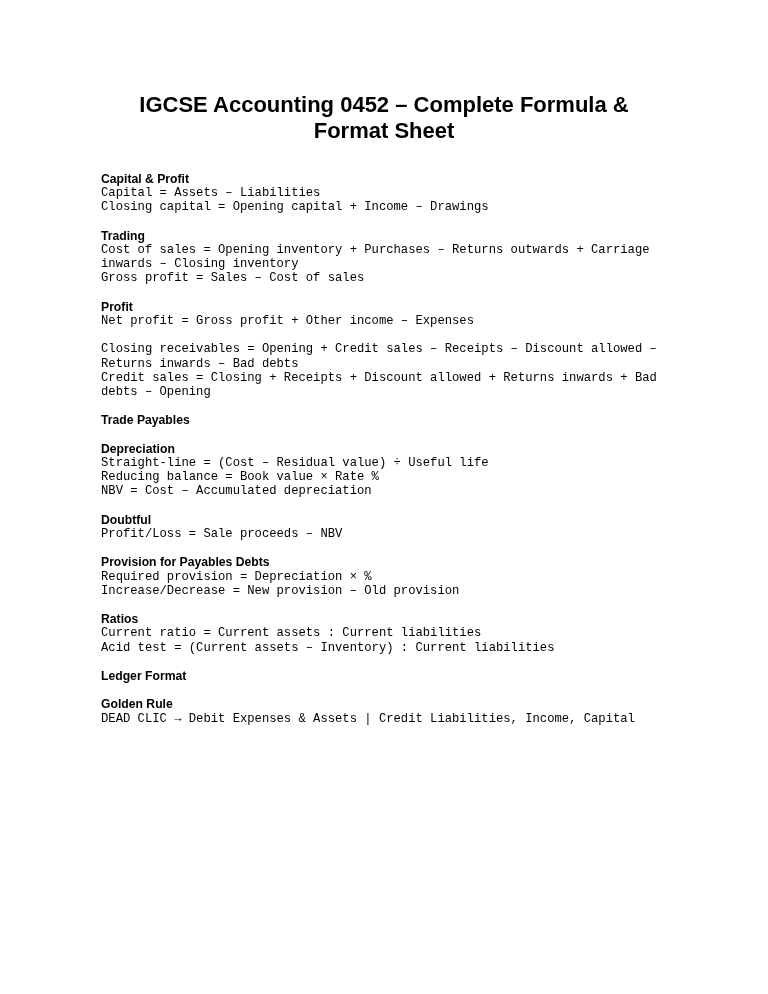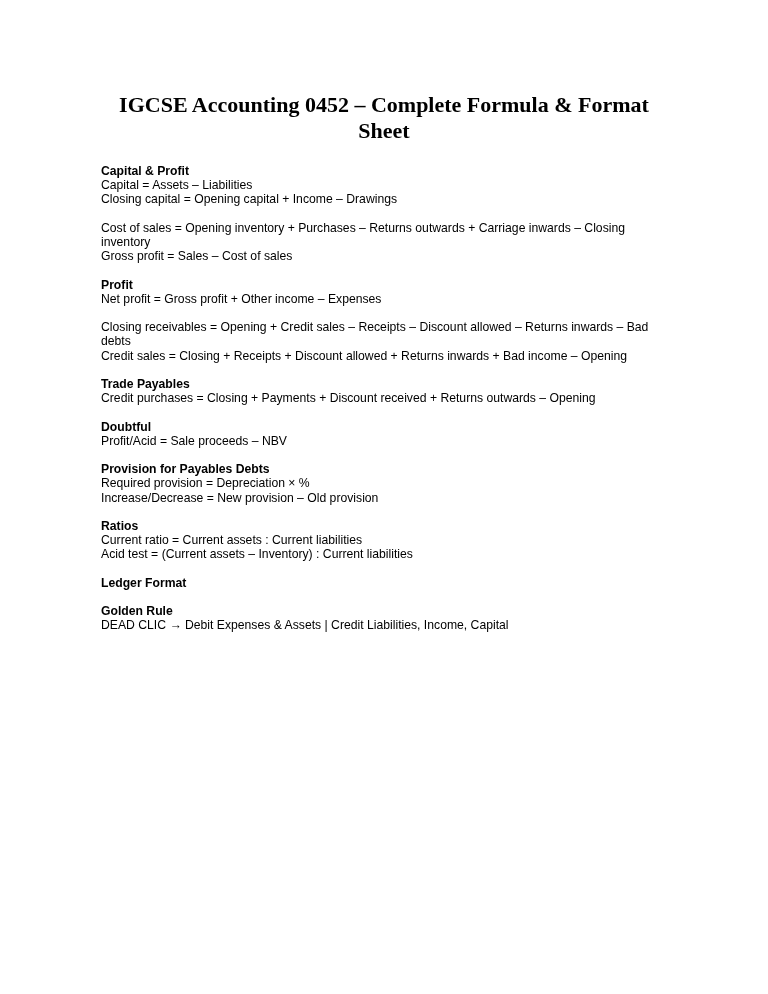--- a/index.html
+++ b/index.html
@@ -25,79 +25,85 @@
     .title {
       position: absolute;
       left: 100px;
       width: 568px;
       top: 92px;
       margin: 0;
       text-align: center;
       font-size: 22px;
       font-weight: bold;
       line-height: 26px;
-      font-family: Liberation Serif, serif;
     }
     .content {
       position: absolute;
       left: 101px;
-      top: 164px;
+      top: 172px;
       width: 572px;
       font-size: 12.2px;
       line-height: 14.2px;
     }
     .section {
       margin: 0 0 14.2px 0;
     }
     .section-heading {
       font-weight: bold;
       margin: 0;
     }
     .formula {
       margin: 0;
+      font-family: Liberation Mono, monospace;
     }
   </style>
 </head>
 <body>
 
 <div class="page">
   <h1 class="title">IGCSE Accounting 0452 – Complete Formula &amp; Format Sheet</h1>
 
   <div class="content">
 
     <div class="section">
       <p class="section-heading">Capital &amp; Profit</p>
       <p class="formula">Capital = Assets – Liabilities</p>
       <p class="formula">Closing capital = Opening capital + Income – Drawings</p>
     </div>
 
     <div class="section">
+      <p class="section-heading">Trading</p>
       <p class="formula">Cost of sales = Opening inventory + Purchases – Returns outwards + Carriage inwards – Closing inventory</p>
       <p class="formula">Gross profit = Sales – Cost of sales</p>
     </div>
 
     <div class="section">
       <p class="section-heading">Profit</p>
       <p class="formula">Net profit = Gross profit + Other income – Expenses</p>
     </div>
 
     <div class="section">
       <p class="formula">Closing receivables = Opening + Credit sales – Receipts – Discount allowed – Returns inwards – Bad debts</p>
-      <p class="formula">Credit sales = Closing + Receipts + Discount allowed + Returns inwards + Bad income – Opening</p>
+      <p class="formula">Credit sales = Closing + Receipts + Discount allowed + Returns inwards + Bad debts – Opening</p>
     </div>
 
     <div class="section">
       <p class="section-heading">Trade Payables</p>
-      <p class="formula">Credit purchases = Closing + Payments + Discount received + Returns outwards – Opening</p>
     </div>
 
+    <div class="section">
+      <p class="section-heading">Depreciation</p>
+      <p class="formula">Straight-line = (Cost – Residual value) ÷ Useful life</p>
+      <p class="formula">Reducing balance = Book value × Rate %</p>
+      <p class="formula">NBV = Cost – Accumulated depreciation</p>
+    </div>
 
     <div class="section">
       <p class="section-heading">Doubtful</p>
-      <p class="formula">Profit/Acid = Sale proceeds – NBV</p>
+      <p class="formula">Profit/Loss = Sale proceeds – NBV</p>
     </div>
 
     <div class="section">
       <p class="section-heading">Provision for Payables Debts</p>
       <p class="formula">Required provision = Depreciation × %</p>
       <p class="formula">Increase/Decrease = New provision – Old provision</p>
     </div>
 
 
     <div class="section">

